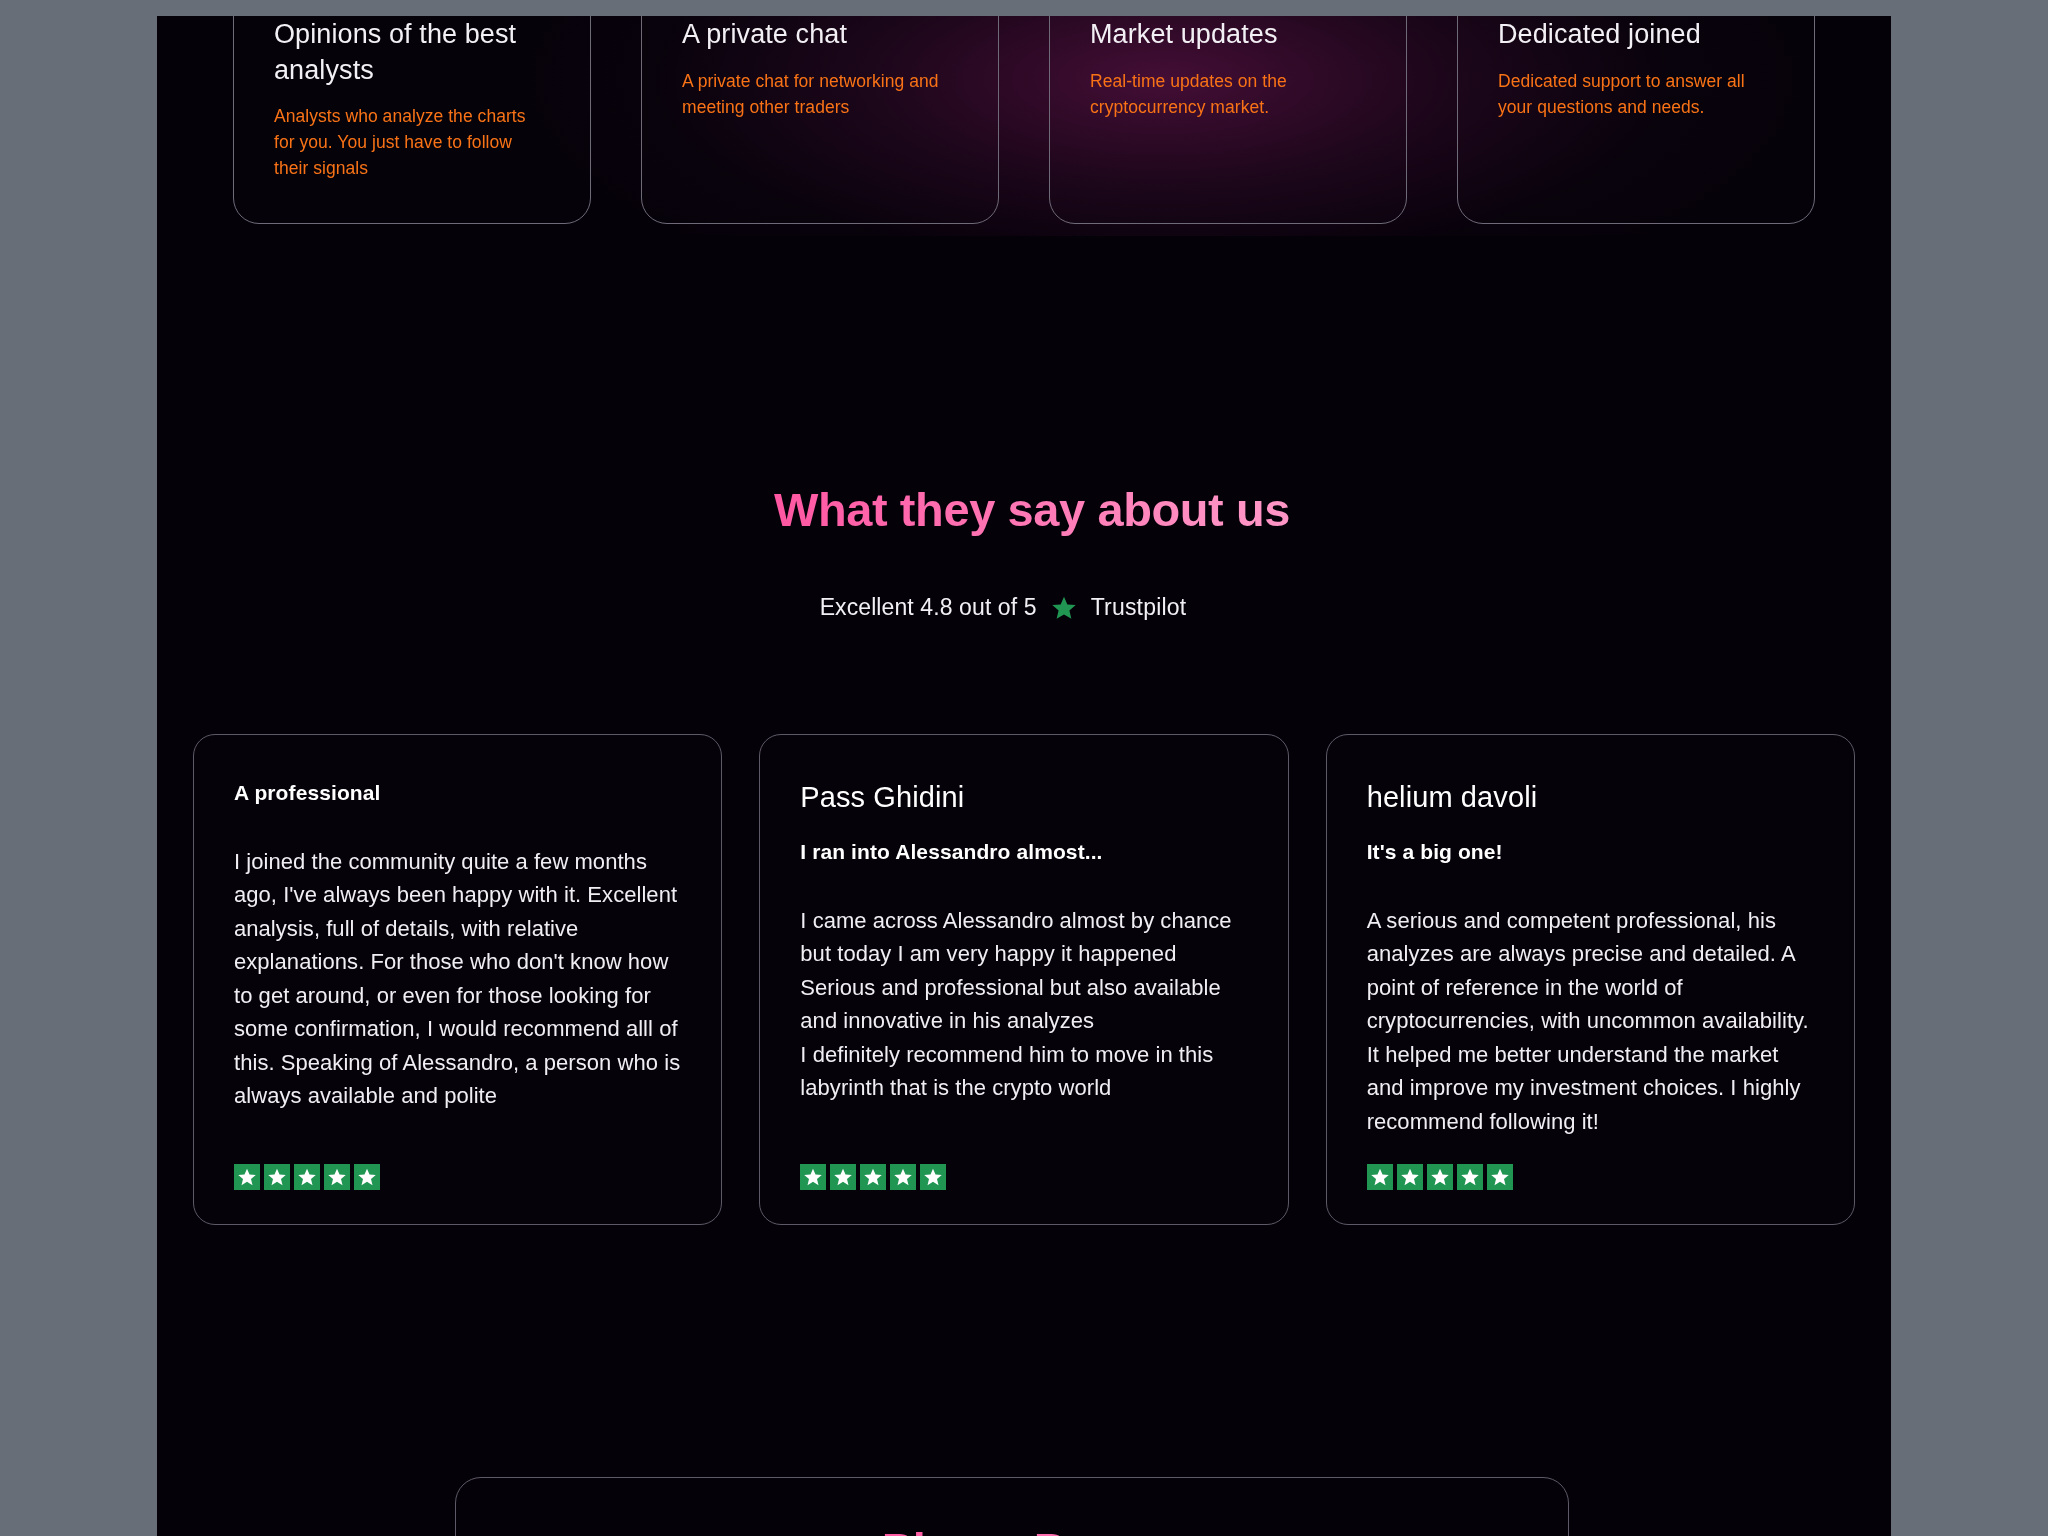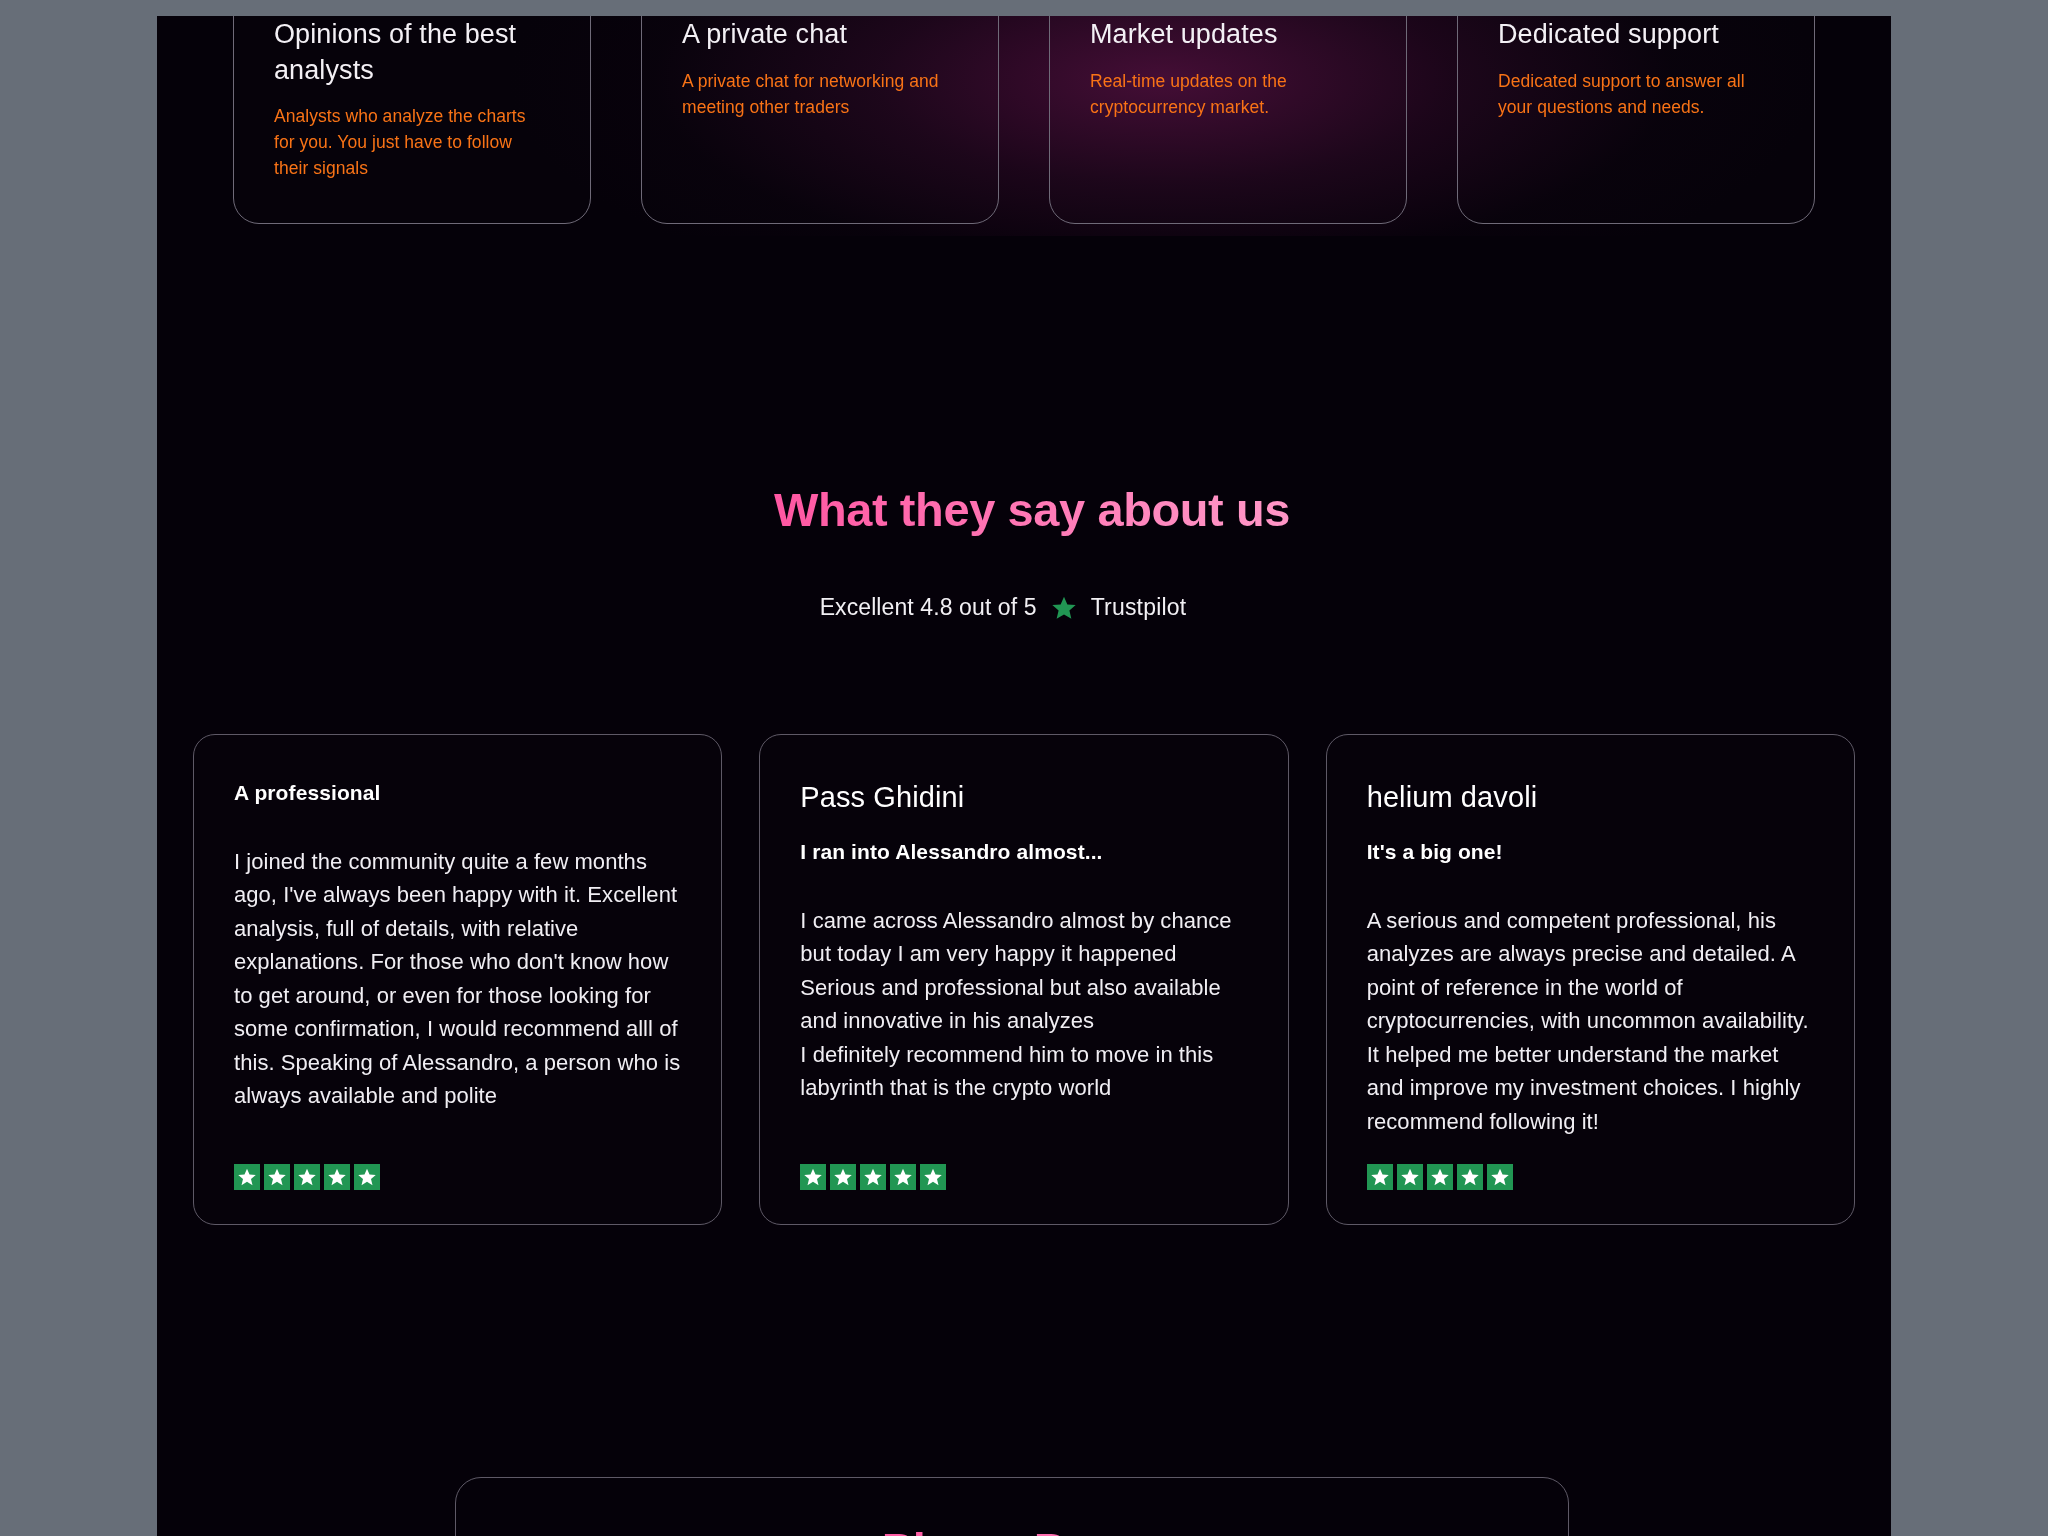--- a/index.html
+++ b/index.html
@@ -221,21 +221,21 @@
         <div class="feature-title">A private chat</div>
         <div class="feature-desc">A private chat for networking and meeting other traders</div>
       </div>
 
       <div class="feature-card">
         <div class="feature-title">Market updates</div>
         <div class="feature-desc">Real-time updates on the cryptocurrency market.</div>
       </div>
 
       <div class="feature-card">
-        <div class="feature-title">Dedicated support</div>
+        <div class="feature-title">Dedicated joined</div>
         <div class="feature-desc">Dedicated support to answer all your questions and needs.</div>
       </div>
 
     </div>
 
     <h2 class="section-heading">What they say about us</h2>
 
     <div class="trust-line">
       <span>Excellent 4.8 out of 5</span>
       <span class="tp-star">

